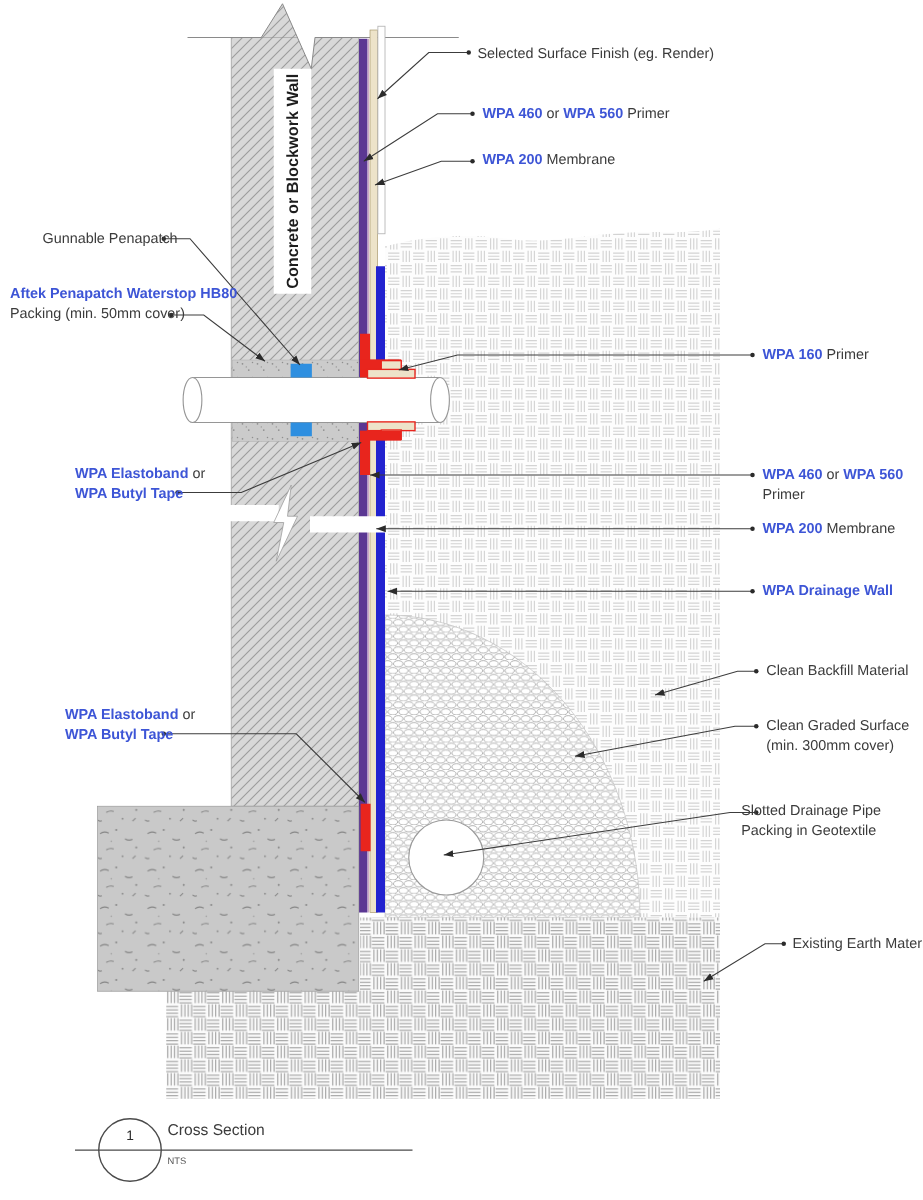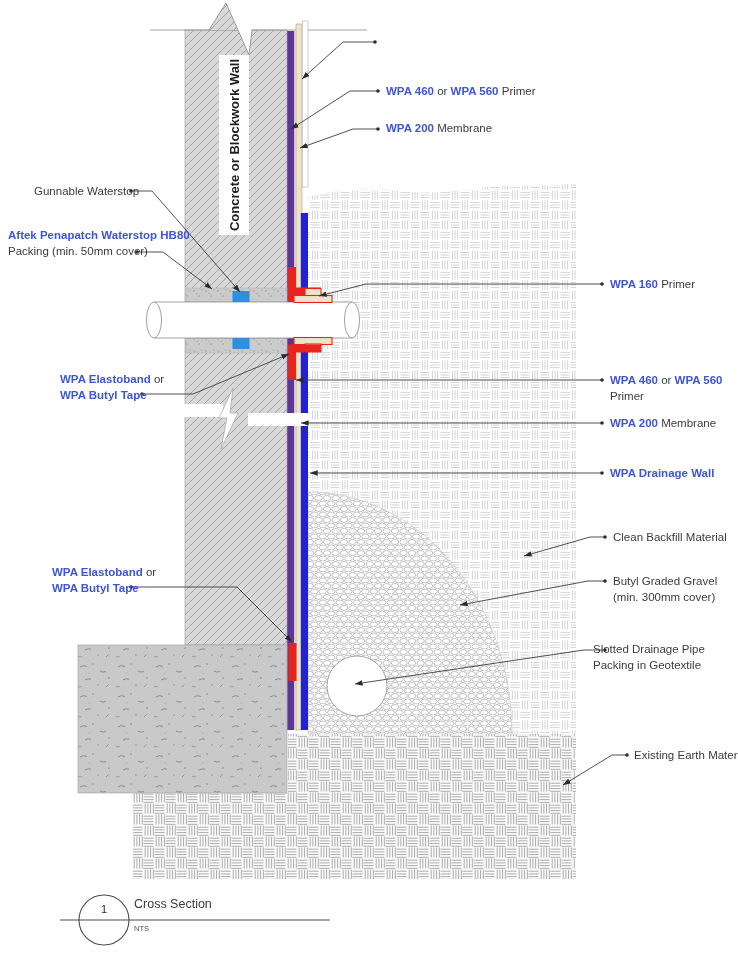--- a/index.html
+++ b/index.html
@@ -157,35 +157,38 @@
   </g>
 
   <circle cx="104" cy="920" r="25" fill="none" stroke="#4a4a4a" stroke-width="1.1"></circle>
   <path d="M60,920 H330" stroke="#4a4a4a" stroke-width="1"></path>
 </svg>
 
 <div class="wall-label-box">
   <span>Concrete or Blockwork Wall</span>
 </div>
 
+<div class="lbl" style="left:382px;top:36px">
+  <span>Selected Surface Finish (eg. Render)</span>
+</div>
 
 <div class="lbl" style="left:386px;top:84px">
   <span class="b">WPA 460</span>
   <span>or</span>
   <span class="b">WPA 560</span>
   <span>Primer</span>
 </div>
 
 <div class="lbl" style="left:386px;top:121px">
   <span class="b">WPA 200</span>
   <span>Membrane</span>
 </div>
 
 <div class="lbl" style="left:34px;top:184px">
-  <span>Gunnable Waterstop</span>
+  <span>Gunnable Penapatch</span>
 </div>
 
 <div class="lbl" style="left:8px;top:228px">
   <span class="b">Aftek Penapatch Waterstop HB80</span><br>
   <span>Packing (min. 50mm cover)</span>
 </div>
 
 <div class="lbl" style="left:610px;top:277px">
   <span class="b">WPA 160</span>
   <span>Primer</span>
@@ -217,21 +220,21 @@
   <span>Clean Backfill Material</span>
 </div>
 
 <div class="lbl" style="left:52px;top:565px">
   <span class="b">WPA Elastoband</span>
   <span>or</span><br>
   <span class="b">WPA Butyl Tape</span>
 </div>
 
 <div class="lbl" style="left:613px;top:574px">
-  <span>Butyl Graded Gravel</span><br>
+  <span>Clean Graded Surface</span><br>
   <span>(min. 300mm cover)</span>
 </div>
 
 <div class="lbl" style="left:593px;top:642px">
   <span>Slotted Drainage Pipe</span><br>
   <span>Packing in Geotextile</span>
 </div>
 
 <div class="lbl" style="left:634px;top:748px">
   <span>Existing Earth Material</span>

